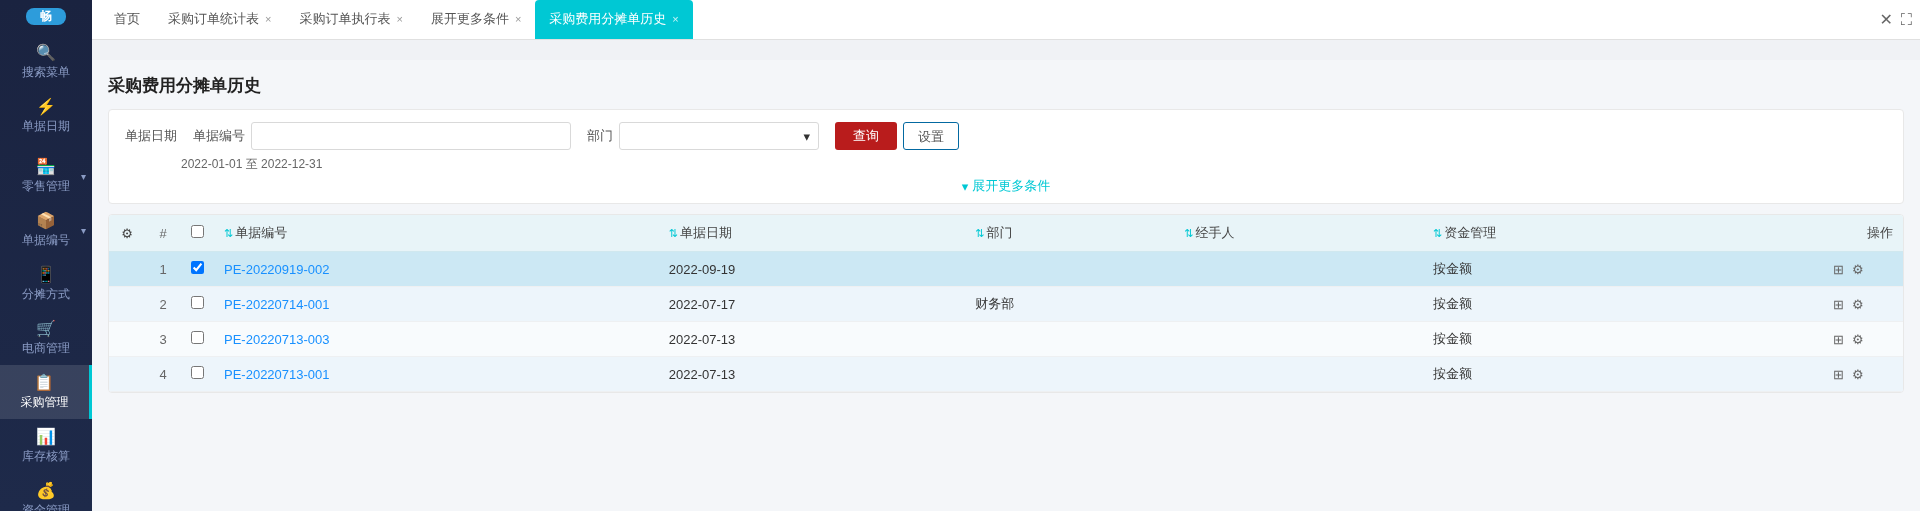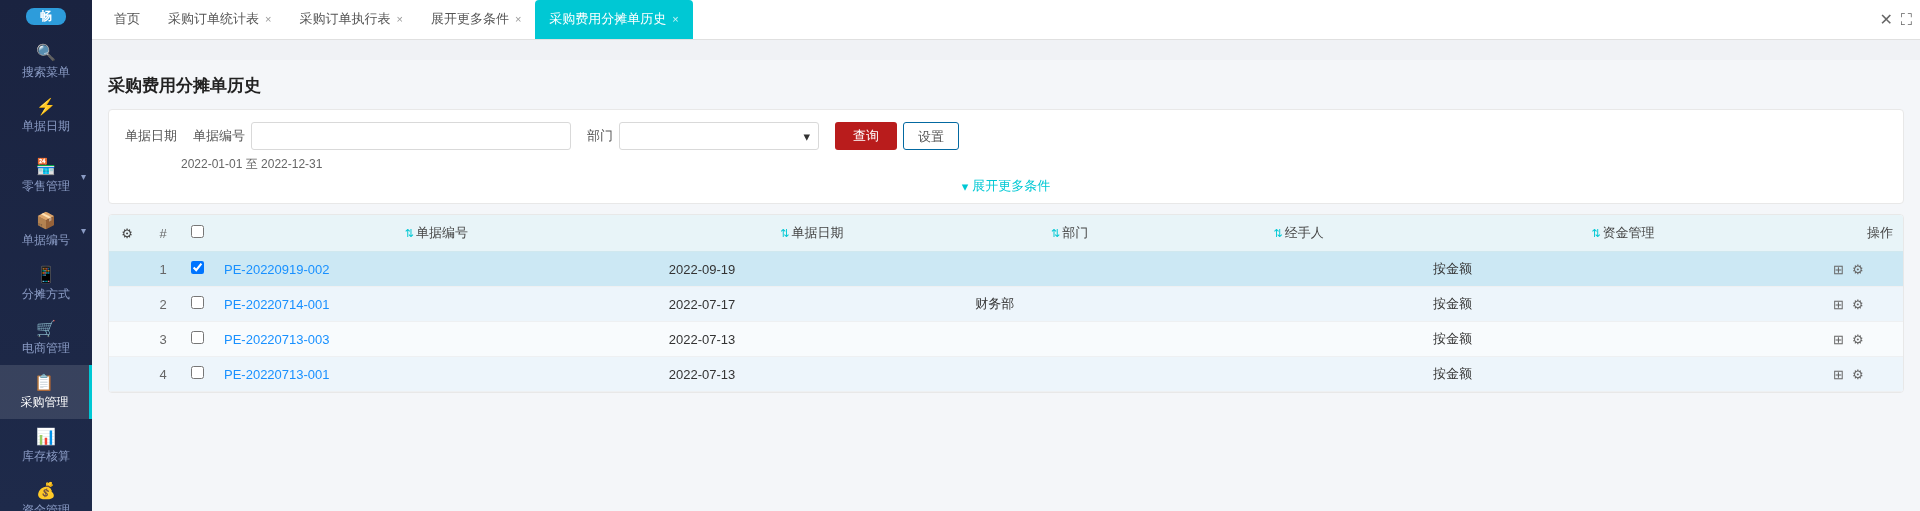--- a/index.html
+++ b/index.html
@@ -237,21 +237,21 @@
     table {
       width: 100%;
       border-collapse: collapse;
       font-size: 13px;
     }
     thead tr {
       background: #e8f4f8;
     }
     thead th {
       padding: 9px 10px;
-      text-align: center;
+      text-align: left;
       color: #444;
       font-weight: normal;
       border-bottom: 1px solid #d0e8ef;
       white-space: nowrap;
     }
     thead th .sort-icon { color: #00c8d4; font-size: 11px; margin-right: 2px; }
     tbody tr {
       border-bottom: 1px solid #eef0f2;
     }
     tbody tr:nth-child(odd) { background: #f8fbfd; }

